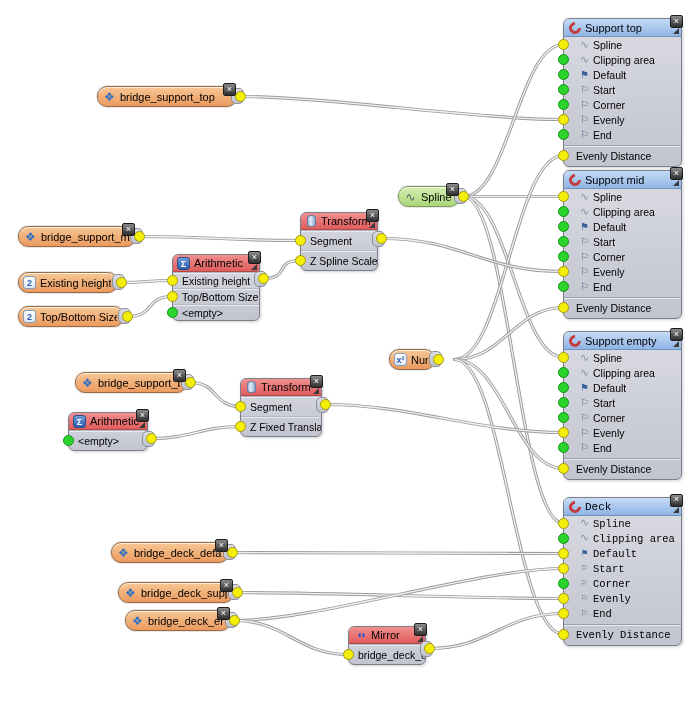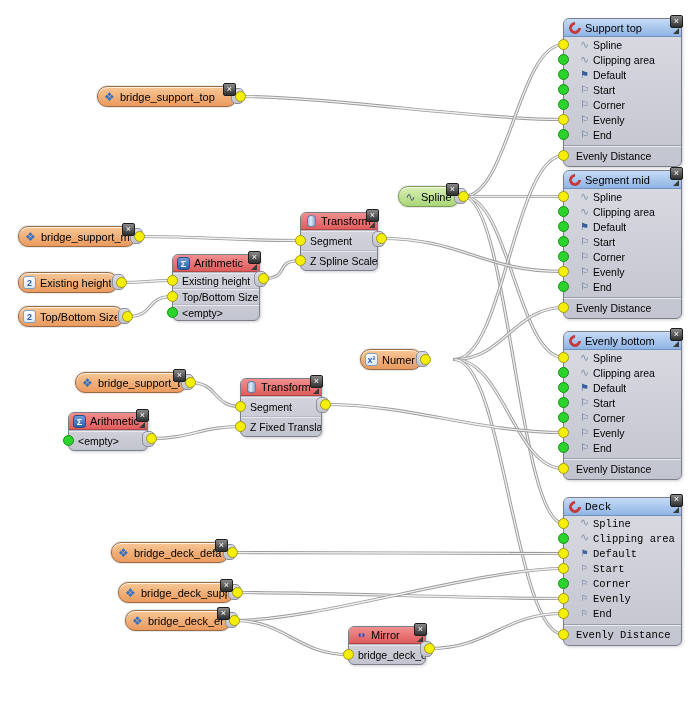--- a/index.html
+++ b/index.html
@@ -265,21 +265,21 @@
   </div>
   <div class="bn-footer">
     <span class="port" data-state="connected"></span>
     <span class="rlabel">Evenly Distance</span>
   </div>
 </div>
 
 <div class="bignode" style="left:563px;top:170px;">
   <div class="bn-header">
     <span class="circ-icon"></span>
-    <span class="bn-title">Segment mid</span>
+    <span class="bn-title">Support mid</span>
     <span class="xbtn">×</span>
     <span class="tri"></span>
   </div>
   <div>
     <div class="bn-row">
       <span class="port" data-state="connected"></span>
       <span class="ricon">∿</span>
       <span class="rlabel">Spline</span>
     </div>
     <div class="bn-row">
@@ -315,21 +315,21 @@
   </div>
   <div class="bn-footer">
     <span class="port" data-state="connected"></span>
     <span class="rlabel">Evenly Distance</span>
   </div>
 </div>
 
 <div class="bignode" style="left:563px;top:331px;">
   <div class="bn-header">
     <span class="circ-icon"></span>
-    <span class="bn-title">Evenly bottom</span>
+    <span class="bn-title">Support empty</span>
     <span class="xbtn">×</span>
     <span class="tri"></span>
   </div>
   <div>
     <div class="bn-row">
       <span class="port" data-state="connected"></span>
       <span class="ricon">∿</span>
       <span class="rlabel">Spline</span>
     </div>
     <div class="bn-row">
@@ -450,21 +450,21 @@
   <span class="port out" data-state="connected"></span>
 </div>
 
 <div class="pill orange" style="left:18px;top:306px;width:106px;">
   <span class="icon-box">2</span>
   <span class="plabel">Top/Bottom Size</span>
   <span class="ptab"></span>
   <span class="port out" data-state="connected"></span>
 </div>
 
-<div class="pill orange" style="left:360px;top:349px;width:62px;">
+<div class="pill orange" style="left:389px;top:349px;width:46px;">
   <span class="icon-box">x²</span>
   <span class="plabel">Numeric</span>
   <span class="ptab"></span>
   <span class="port out" data-state="connected"></span>
 </div>
 
 <div class="pill orange" style="left:75px;top:372px;width:112px;">
   <span class="glyph-icon cubes">❖</span>
   <span class="plabel">bridge_support_bo</span>
   <span class="xbtn">×</span>

